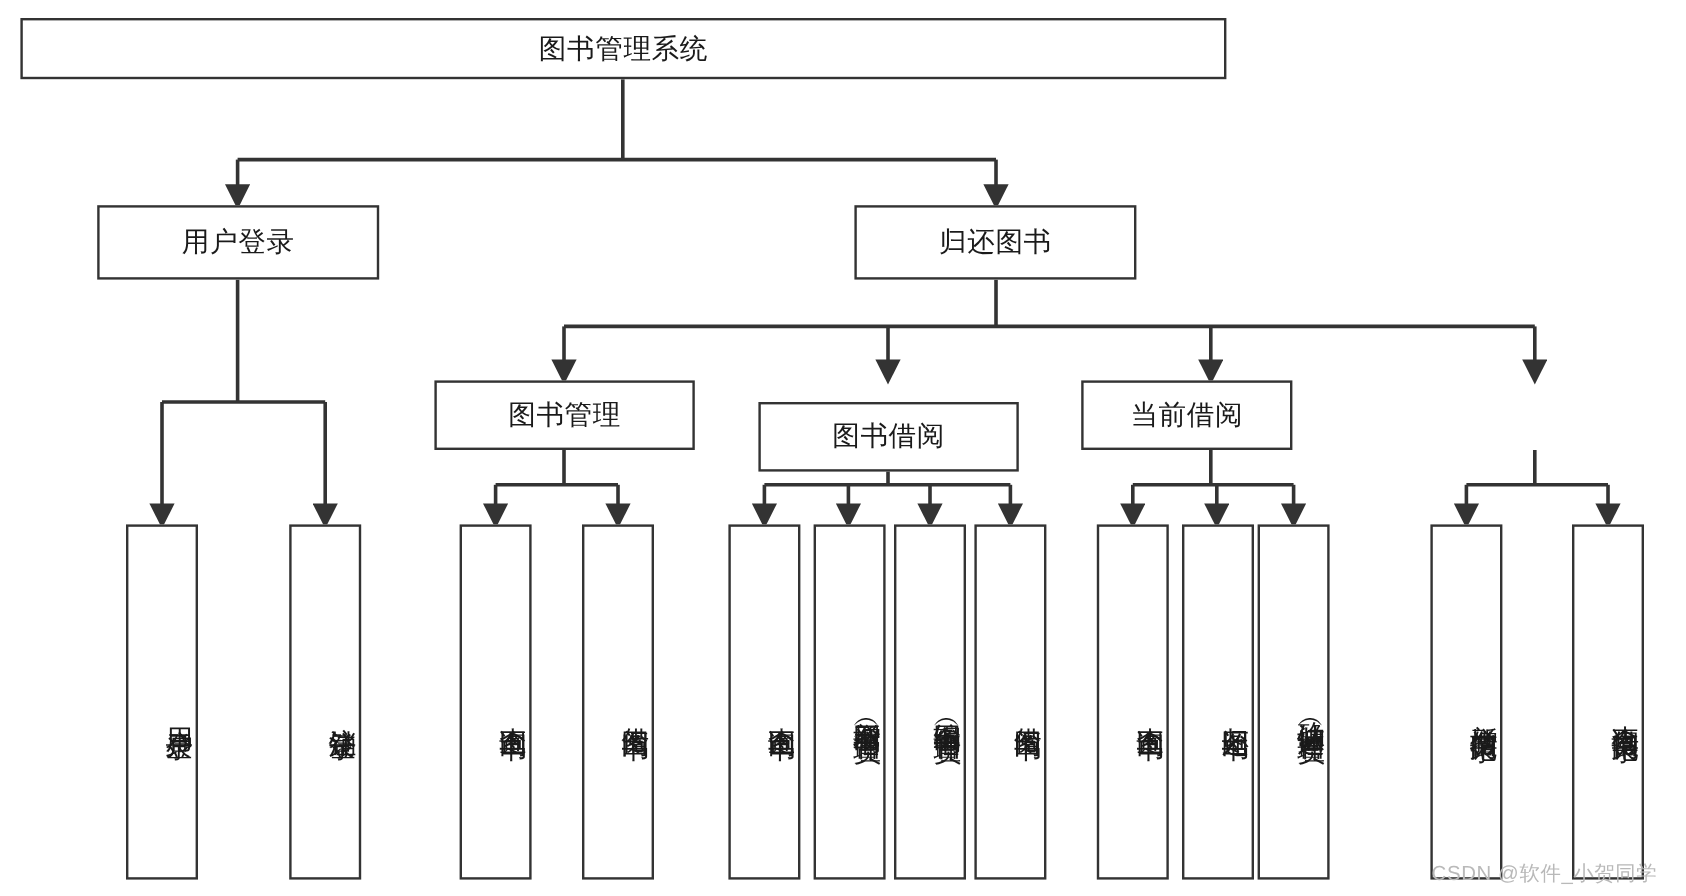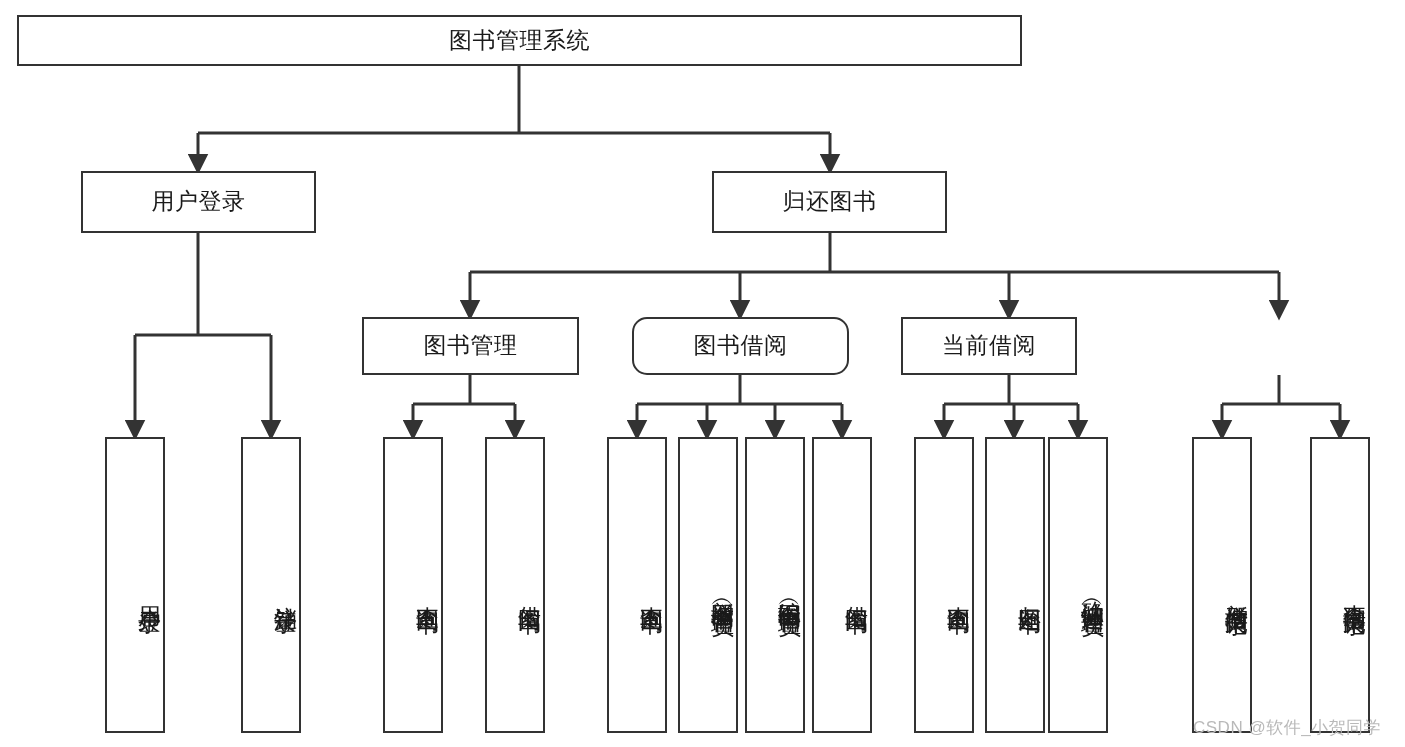--- a/index.html
+++ b/index.html
@@ -124,21 +124,21 @@
   <div class="node horiz" style="left:81px; top:171px; width:235px; height:62px;">
     <span class="node-label">用户登录</span>
   </div>
   <div class="node horiz" style="left:712px; top:171px; width:235px; height:62px;">
     <span class="node-label">归还图书</span>
   </div>
 
   <div class="node horiz" style="left:362px; top:317px; width:217px; height:58px;">
     <span class="node-label">图书管理</span>
   </div>
-  <div class="node horiz" style="left:632px; top:317px; width:217px; height:58px;border-radius:15px;">
+  <div class="node horiz" style="left:632px; top:335px; width:217px; height:58px;">
     <span class="node-label">图书借阅</span>
   </div>
   <div class="node horiz" style="left:901px; top:317px; width:176px; height:58px;">
     <span class="node-label">当前借阅</span>
   </div>
 
   <div class="node vert" style="left:105px; top:437px; width:60px; height:296px;">
     <span class="node-label">用户登录</span>
   </div>
   <div class="node vert" style="left:241px; top:437px; width:60px; height:296px;">

